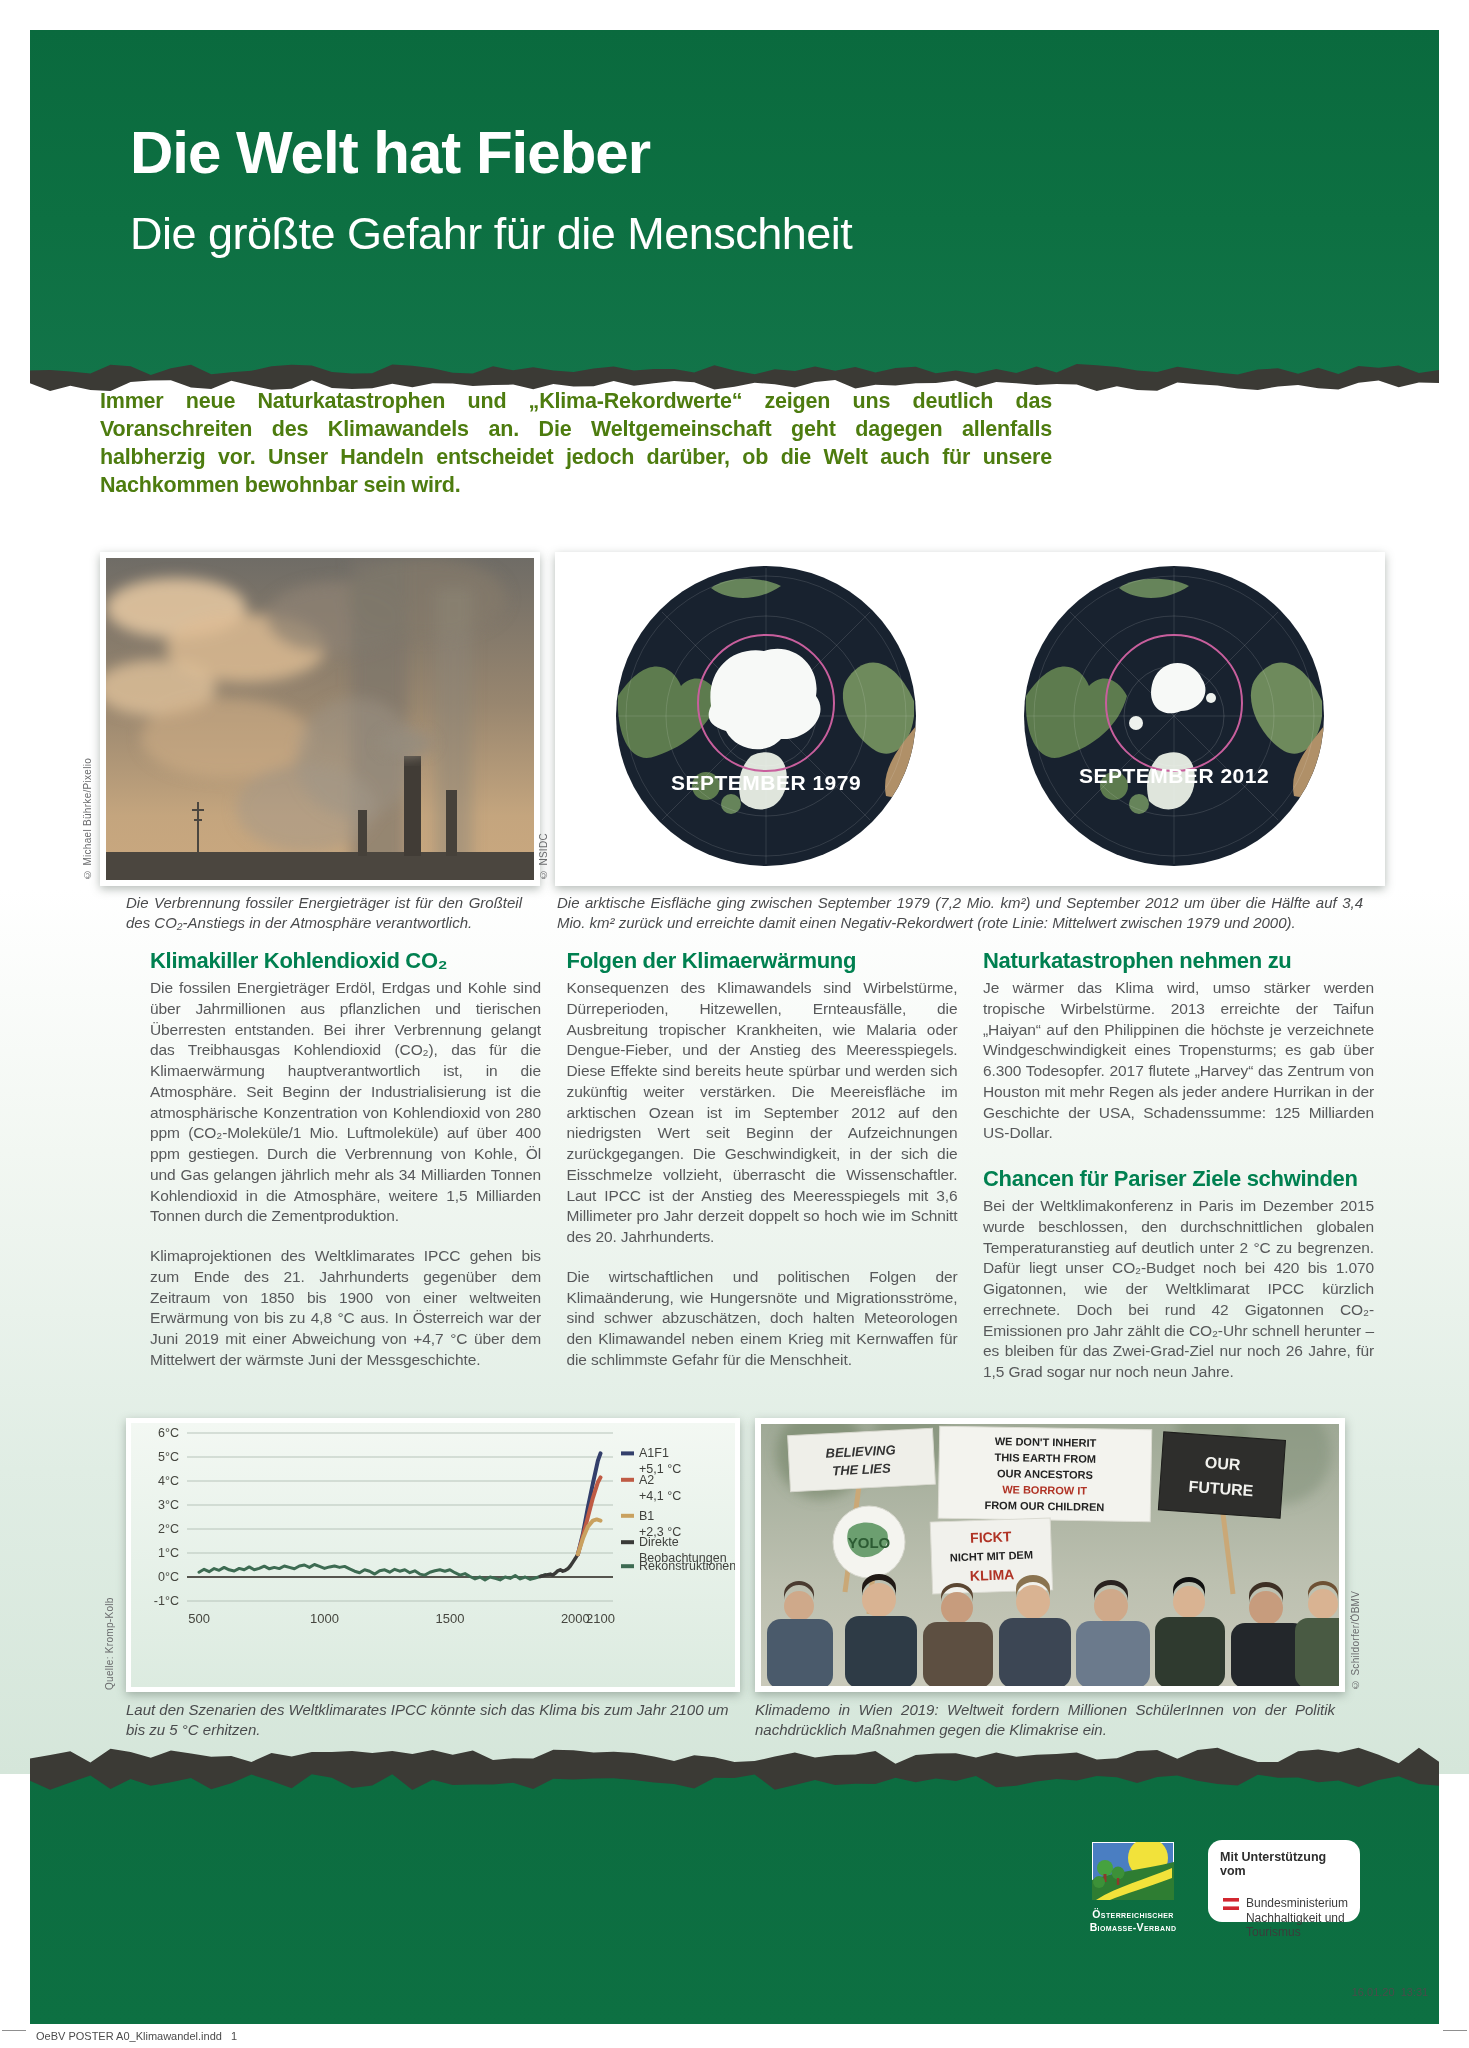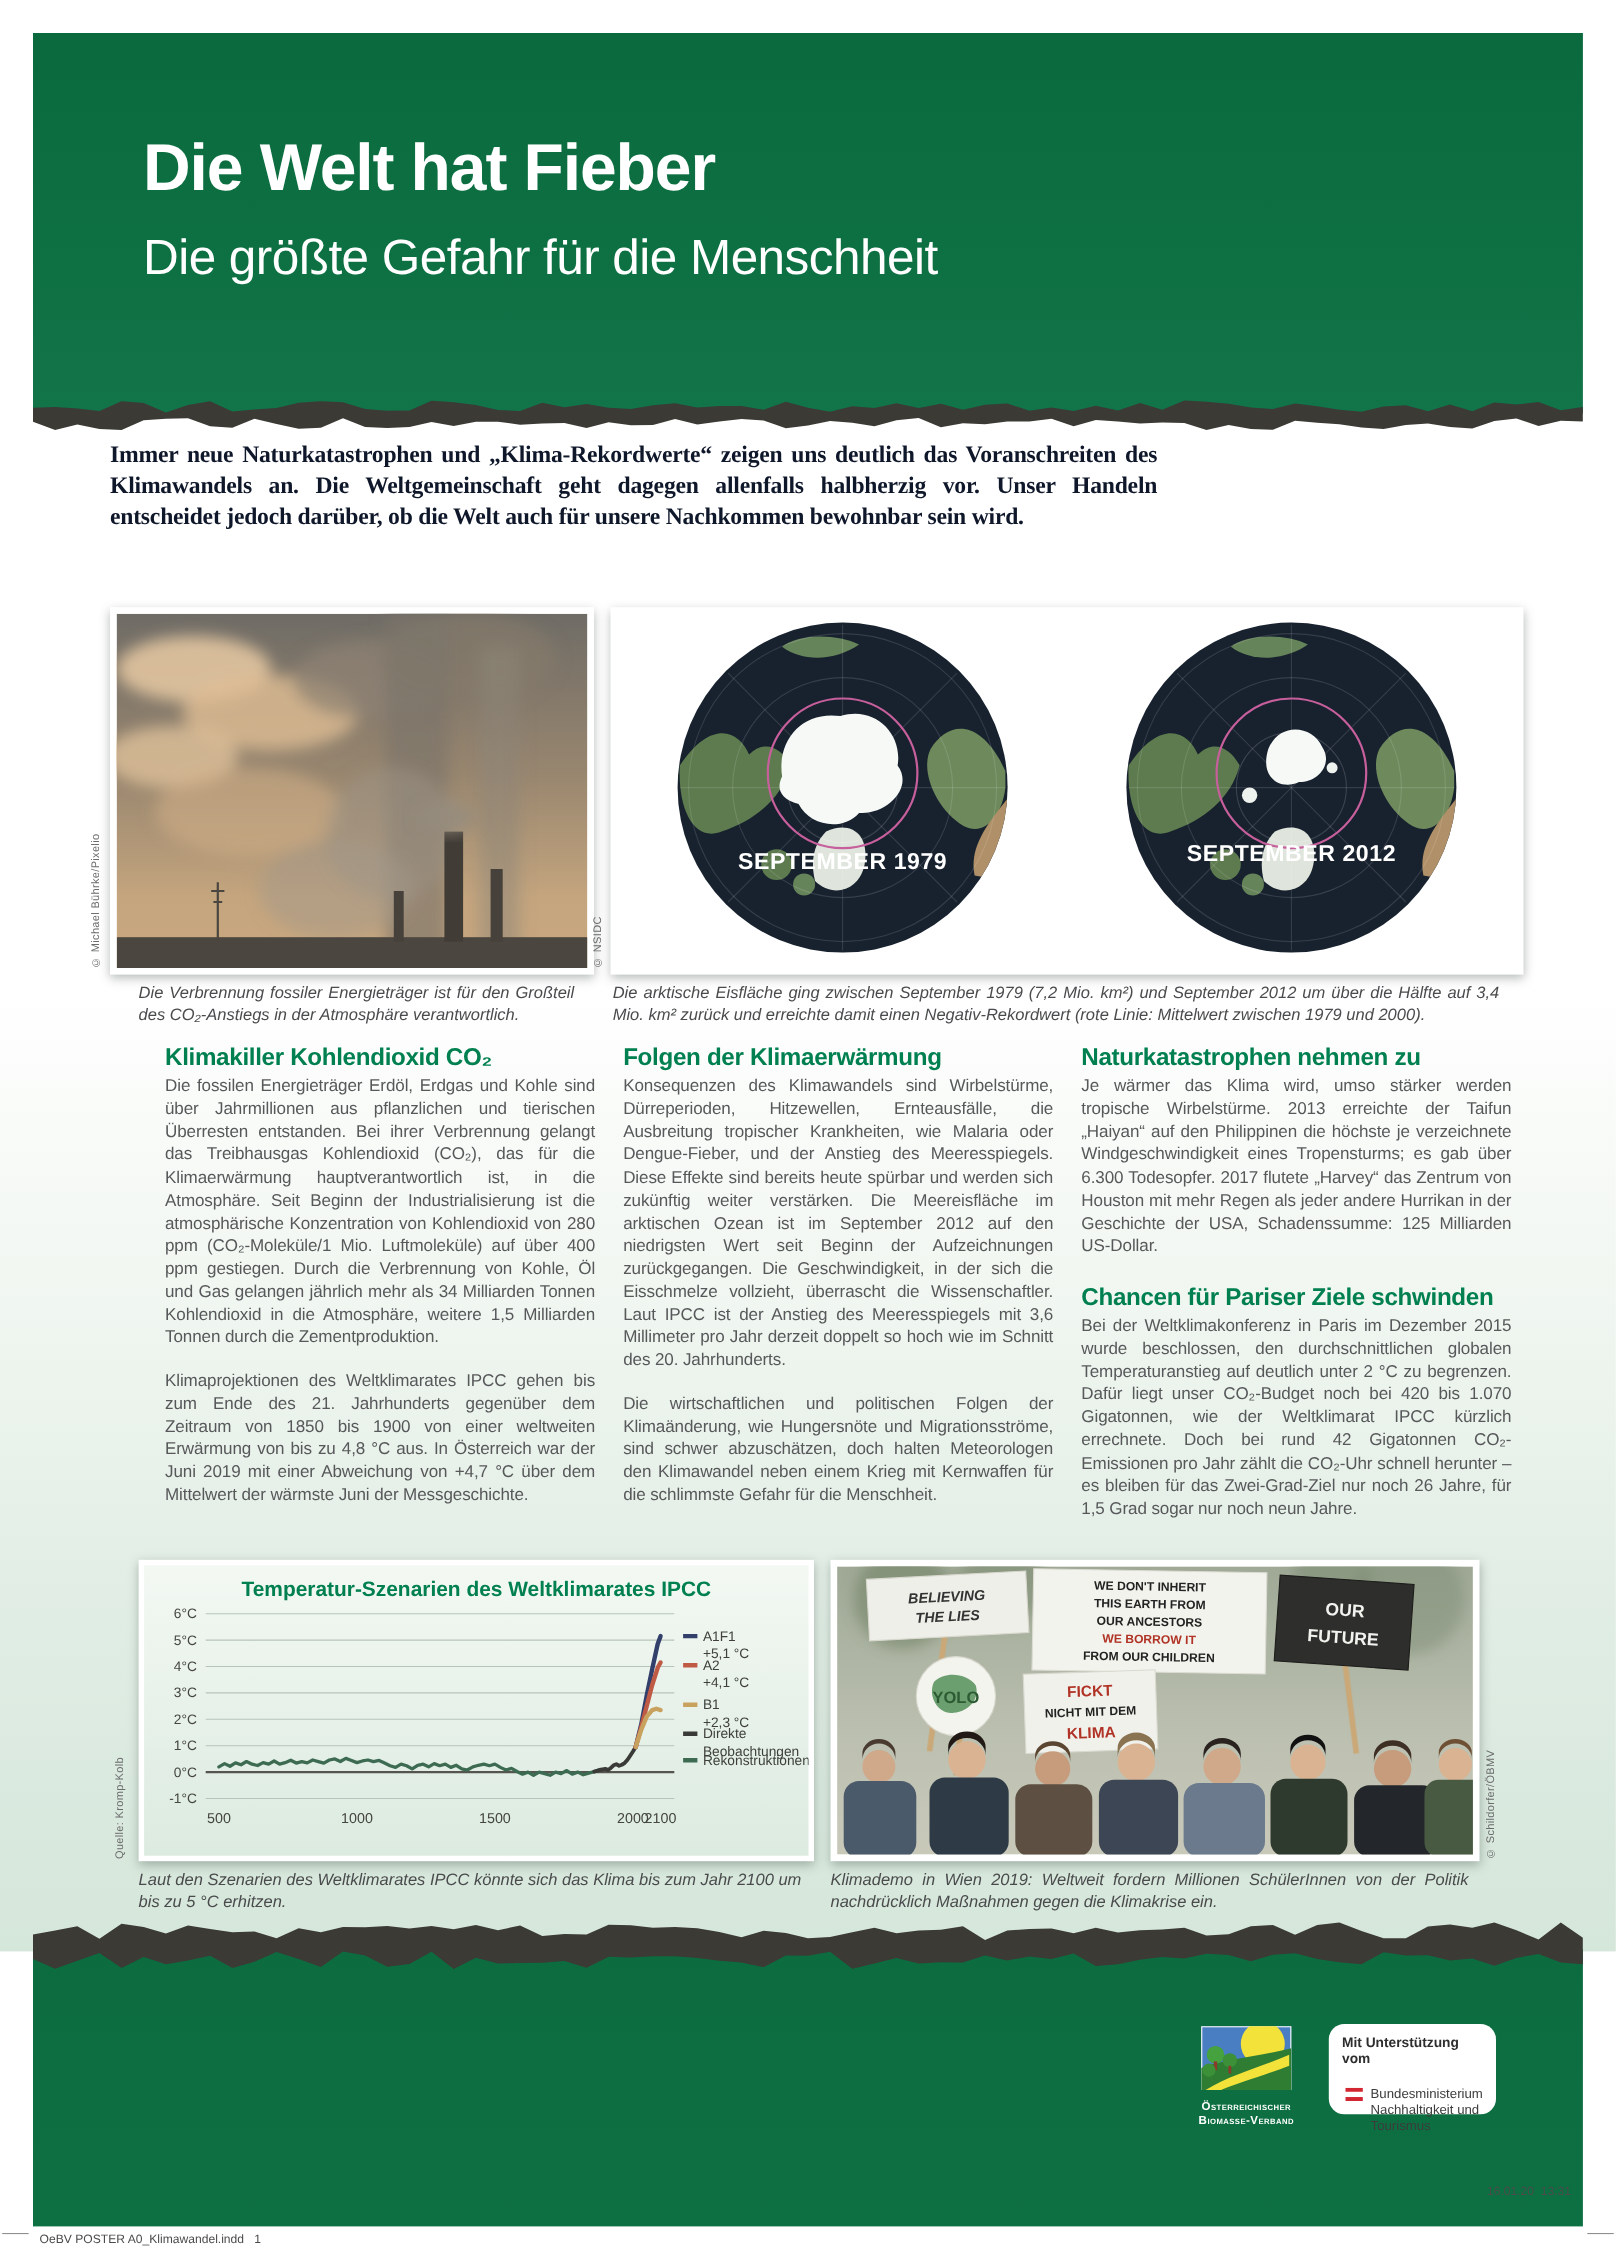--- a/index.html
+++ b/index.html
@@ -14,22 +14,22 @@
     font-size:60px;font-weight:700;letter-spacing:-1px;}
   #poster-subtitle{left:100px;top:178px;width:1200px;color:#fff;
     font-size:45px;font-weight:400;letter-spacing:-0.5px;}
   #tear-top{left:30px;top:362px;width:1409px;height:32px;}
   #tear-bottom{left:30px;top:1744px;width:1409px;height:48px;z-index:6;}
 
   
   #midzone{left:0;top:392px;width:1469px;height:1382px;
     background:linear-gradient(180deg,#ffffff 0%,#ffffff 36%,#f2f7f2 55%,#e0ede4 78%,#d5e6da 100%);}
 
-  #intro{left:100px;top:400px;width:952px;color:#0f172a;font-size:21.5px;
-    font-weight:700;line-height:1.3;letter-spacing:-0.2px;text-align:justify;font-family:Liberation Serif, serif;}
+  #intro{left:100px;top:388px;width:952px;color:#4d7c0f;font-size:21.5px;
+    font-weight:700;line-height:1.3;letter-spacing:-0.2px;text-align:justify;}
 
   
   .card{background:#fff;box-shadow:0 3px 9px rgba(70,85,75,.4);box-sizing:border-box;}
   #photo-smokestack{left:100px;top:552px;width:440px;height:334px;padding:6px;}
   #panel-arctic{left:555px;top:552px;width:830px;height:334px;padding:6px;}
   #chart-card{left:126px;top:1418px;width:614px;height:274px;padding:5px;
     }
   #chart-inner{width:604px;height:264px;background:linear-gradient(180deg,#f3f8f3,#dcebe0);}
   #photo-demo{left:755px;top:1418px;width:590px;height:274px;padding:6px;}
 
@@ -216,21 +216,20 @@
   <div class="col">
     <h3>Naturkatastrophen nehmen zu</h3>
     <p>Je wärmer das Klima wird, umso stärker werden tropische Wirbelstürme. 2013 erreichte der Taifun „Haiyan“ auf den Philippinen die höchste je verzeichnete Windgeschwindigkeit eines Tropensturms; es gab über 6.300 Todesopfer. 2017 flutete „Harvey“ das Zentrum von Houston mit mehr Regen als jeder andere Hurrikan in der Geschichte der USA, Schadenssumme: 125 Milliarden US-Dollar.</p>
     <h3 class="second">Chancen für Pariser Ziele schwinden</h3>
     <p>Bei der Weltklimakonferenz in Paris im Dezember 2015 wurde beschlossen, den durchschnittlichen globalen Temperaturanstieg auf deutlich unter 2 °C zu begrenzen. Dafür liegt unser CO₂-Budget noch bei 420 bis 1.070 Gigatonnen, wie der Weltklimarat IPCC kürzlich errechnete. Doch bei rund 42 Gigatonnen CO₂-Emissionen pro Jahr zählt die CO₂-Uhr schnell herunter – es bleiben für das Zwei-Grad-Ziel nur noch 26 Jahre, für 1,5 Grad sogar nur noch neun Jahre.</p>
   </div>
 </div>
 
 <div class="abs card" id="chart-card">
   <div id="chart-inner">
-    <div id="chart-title">Temperatur-Szenarien des Weltklimarates IPCC</div>
     <svg id="chart-svg" width="604" height="214" viewBox="0 0 604 214">
         <line x1="56" y1="10" x2="482" y2="10" stroke="#b7c4ba" stroke-width="1"></line>
         <text x="48" y="14" text-anchor="end" font-size="12.5" fill="#45463f">6°C</text>
         <line x1="56" y1="34" x2="482" y2="34" stroke="#b7c4ba" stroke-width="1"></line>
         <text x="48" y="38" text-anchor="end" font-size="12.5" fill="#45463f">5°C</text>
         <line x1="56" y1="58" x2="482" y2="58" stroke="#b7c4ba" stroke-width="1"></line>
         <text x="48" y="62" text-anchor="end" font-size="12.5" fill="#45463f">4°C</text>
         <line x1="56" y1="82" x2="482" y2="82" stroke="#b7c4ba" stroke-width="1"></line>
         <text x="48" y="86" text-anchor="end" font-size="12.5" fill="#45463f">3°C</text>
         <line x1="56" y1="106" x2="482" y2="106" stroke="#b7c4ba" stroke-width="1"></line>

